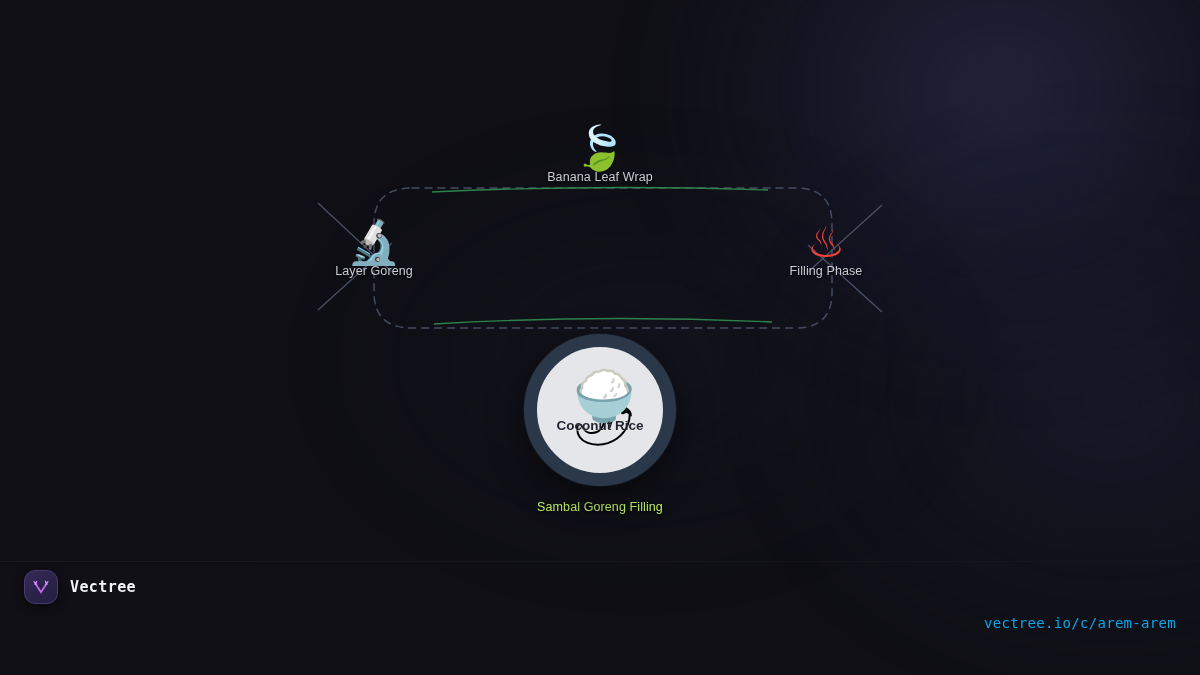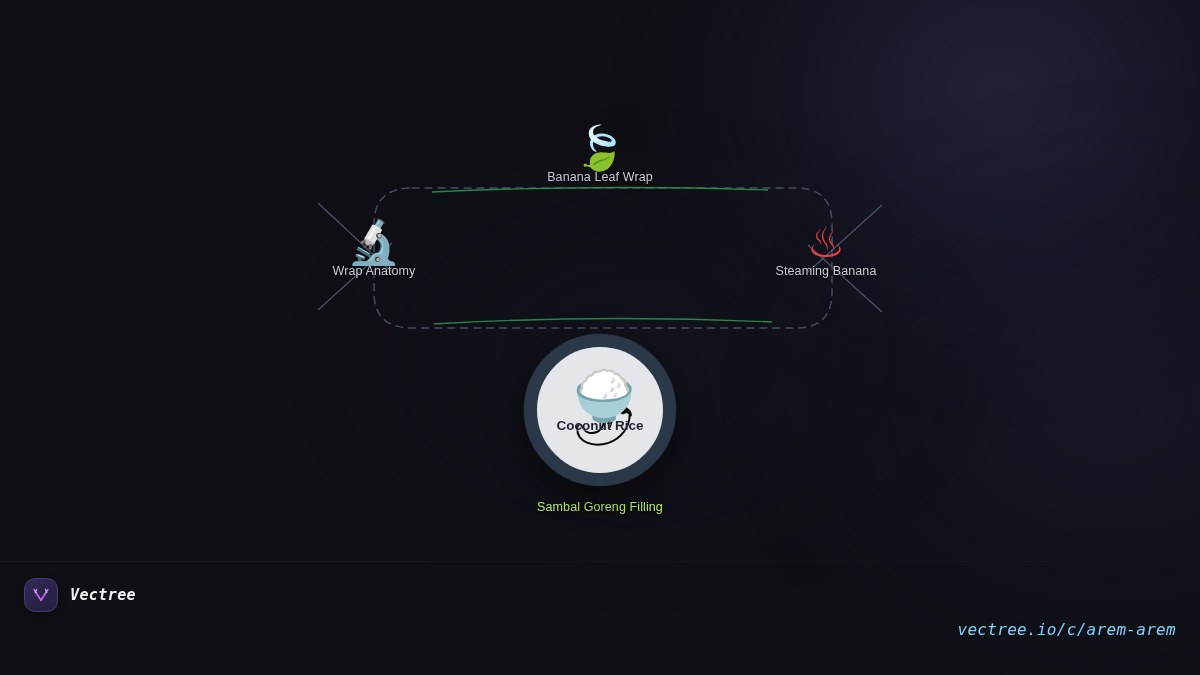--- a/index.html
+++ b/index.html
@@ -109,21 +109,21 @@
   }
 
   
   #footer-divider {
     position:absolute; left:0; right:0; top:561px; height:1px;
     background:linear-gradient(90deg,
       rgba(255,255,255,0.045) 0%,
       rgba(255,255,255,0.025) 55%,
       rgba(255,255,255,0.012) 100%);
   }
-  #footer { position:absolute; left:0; right:0; bottom:0; height:114px;font-style:italic; }
+  #footer { position:absolute; left:0; right:0; bottom:8px; height:114px; }
 
   #brand { position:absolute; left:24px; top:17px; display:flex; align-items:center; gap:12px; }
   #brand-logo {
     width:34px; height:34px; border-radius:11px;
     background:linear-gradient(145deg,#342a59 0%,#2a2348 55%,#241e3f 100%);
     border:1px solid #463a72;
     display:flex; align-items:center; justify-content:center;
     box-shadow:0 2px 8px rgba(0,0,0,.5);
   }
   #brand-name {
@@ -131,21 +131,21 @@
     font-size:15px; font-weight:bold; color:#f2f3f6; letter-spacing:.4px;
   }
   #page-title {
     position:absolute; left:24px; top:50px;
     font-family:"DejaVu Sans Mono", monospace;
     font-size:33px; font-weight:bold; color:#ffffff; letter-spacing:.5px;
   }
   #site-url {
     position:absolute; right:24px; bottom:36px;
     font-family:"DejaVu Sans Mono", monospace;
-    font-size:16px; color:#7dd3fc; letter-spacing:.3px;
+    font-size:14px; color:#0ea5e9; letter-spacing:.3px;
   }
 </style>
 </head>
 <body>
 
 <div id="glow-topright"></div>
 <div id="glow-right"></div>
 <div id="glow-center"></div>
 
 <div id="graph">
@@ -164,26 +164,26 @@
     <line x1="882" y1="312" x2="808" y2="245" stroke="#555c72" stroke-width="1.3" opacity="0.85"></line>
   </svg>
 
   <div class="node node-branch" id="node-banana" style="left:600px; top:155px;">
     <div class="node-emoji">🍃</div>
     <div class="node-label">Banana Leaf Wrap</div>
   </div>
 
   <div class="node node-branch" id="node-layer" style="left:374px; top:249px;">
     <div class="node-emoji">🔬</div>
-    <div class="node-label">Wrap Anatomy</div>
+    <div class="node-label">Layer Goreng</div>
   </div>
 
   <div class="node node-branch" id="node-steam" style="left:826px; top:249px;">
     <div class="node-emoji" style="color:#f0413a;">♨</div>
-    <div class="node-label">Steaming Banana</div>
+    <div class="node-label">Filling Phase</div>
   </div>
 
   <div class="node" id="node-root">
     <div class="root-disc">
       <div class="root-emoji-stack">
         <span id="root-emoji-chili">🌶</span>
         <span id="root-emoji-rice">🍚</span>
       </div>
       <div class="root-inner-label">Coconut Rice</div>
     </div>

